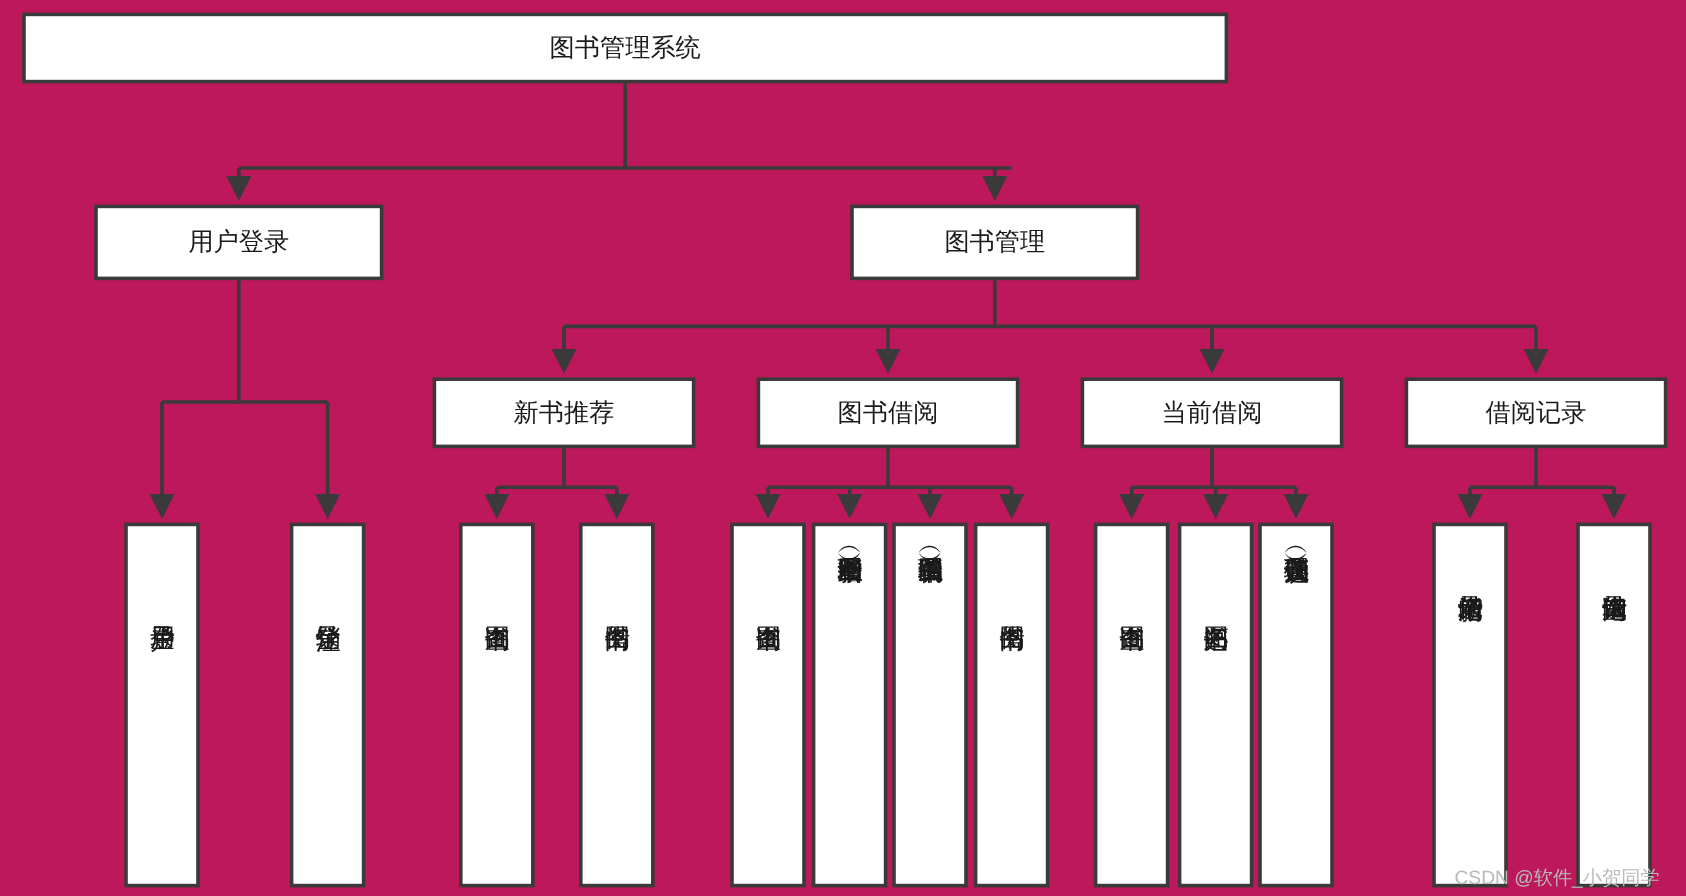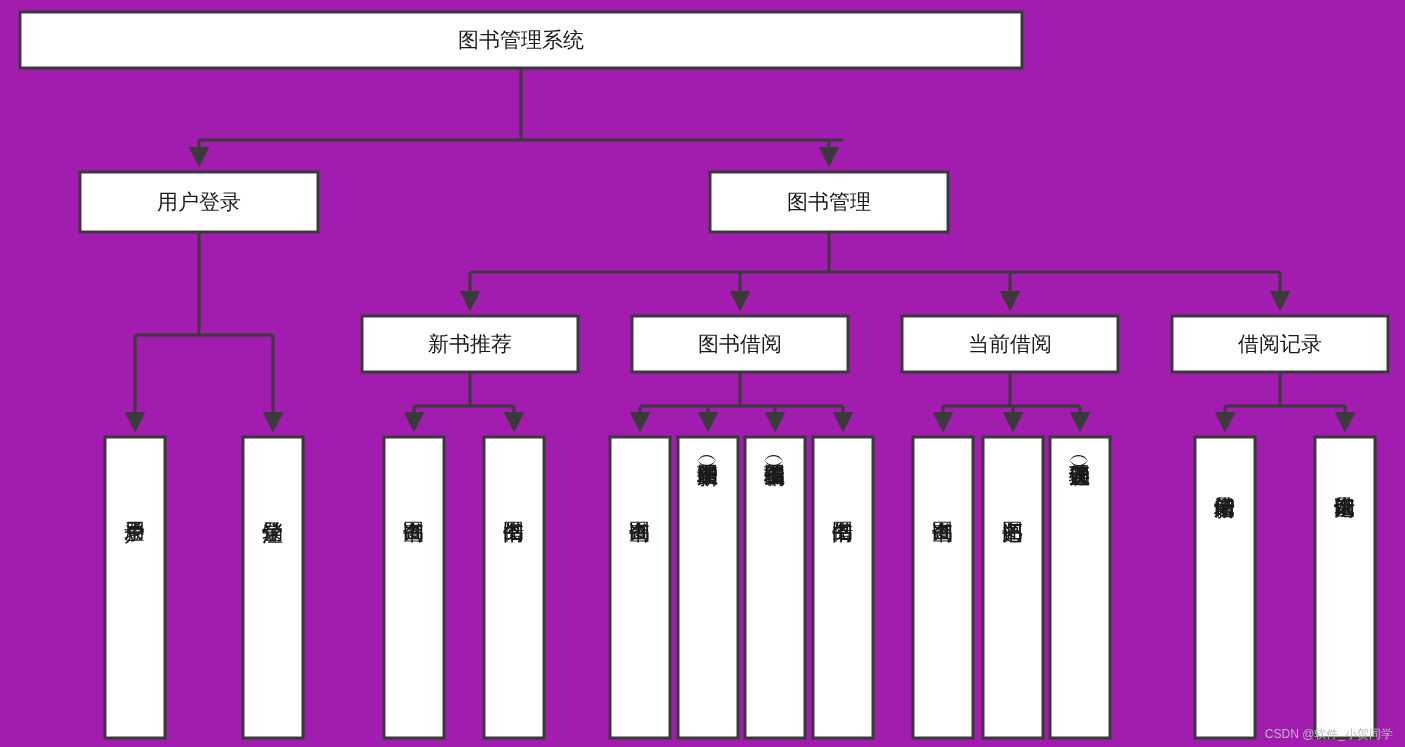--- a/index.html
+++ b/index.html
@@ -1,27 +1,27 @@
 <!DOCTYPE html>
 <html><head>
 <meta charset="utf-8">
 <style>
   html,body{margin:0;padding:0;background:#ffffff;}
   body{width:1405px;height:747px;overflow:hidden;
        font-family:"Liberation Sans","DejaVu Sans",sans-serif;}
-  #stage{position:relative;width:1405px;height:747px;background:#a21caf;}
+  #stage{position:relative;width:1405px;height:747px;background:#be185d;}
   svg{position:absolute;left:0;top:0;}
   .node-rect{fill:#ffffff;stroke:#3a3a3a;stroke-width:3;}
   .node-label{fill:#1a1a1a;font-size:21px;font-family:"Liberation Sans","DejaVu Sans",sans-serif;
               text-anchor:middle;dominant-baseline:middle;}
   .leaf-label{fill:#1a1a1a;font-size:21px;font-family:"Liberation Sans","DejaVu Sans",sans-serif;
               text-anchor:middle;writing-mode:vertical-rl;glyph-orientation-vertical:0;}
   .conn{stroke:#3a3a3a;stroke-width:3;fill:none;}
   .arrow-head{fill:#3a3a3a;}
-  .watermark{position:absolute;right:12px;bottom:4px;font-size:12px;color:#b9b9b9;
+  .watermark{position:absolute;right:22px;bottom:4px;font-size:16px;color:#b9b9b9;
              font-family:"Liberation Sans","DejaVu Sans",sans-serif;white-space:nowrap;}
 </style>
 </head>
 <body>
 
 <div id="stage">
 
   <svg width="1405" height="747">
     <defs>
       <marker id="arrow" viewBox="0 0 12 12" refX="10" refY="6" markerWidth="7" markerHeight="7" orient="auto-start-reverse">

